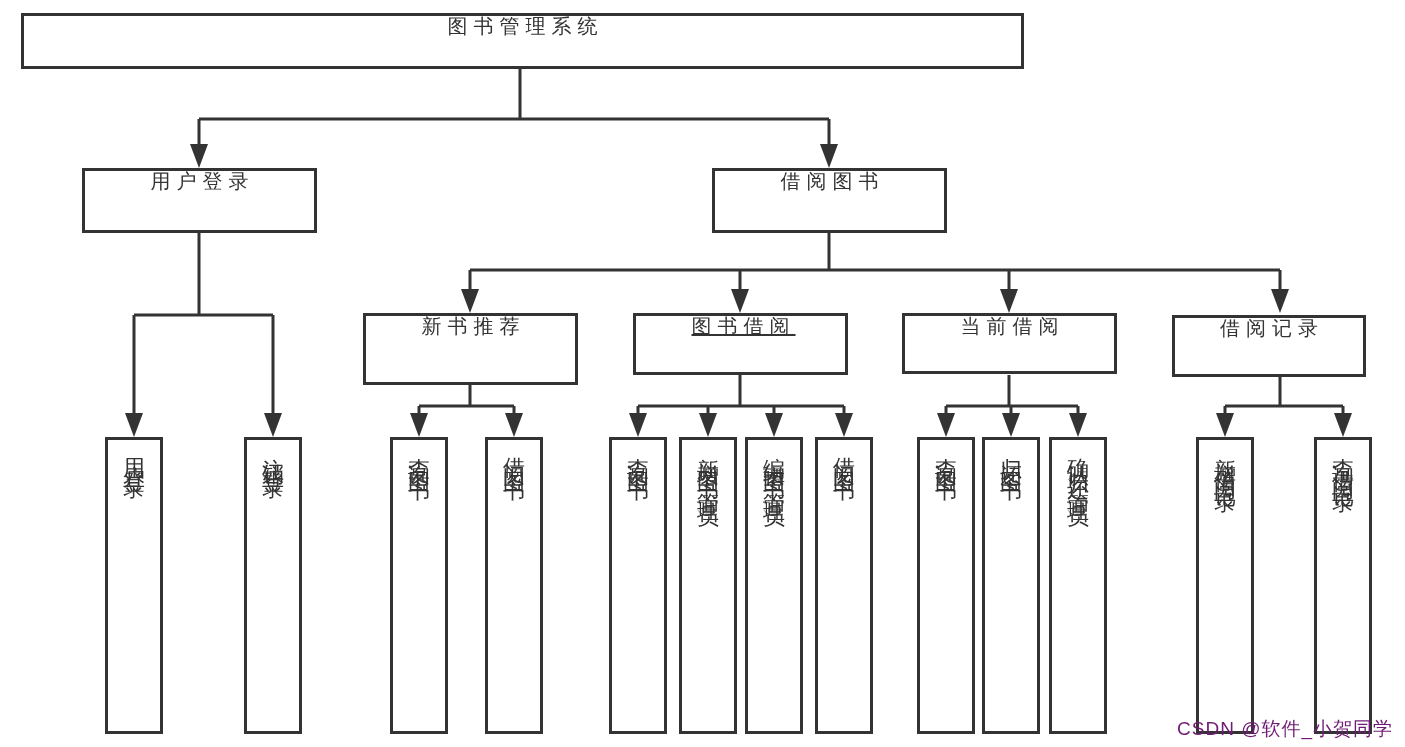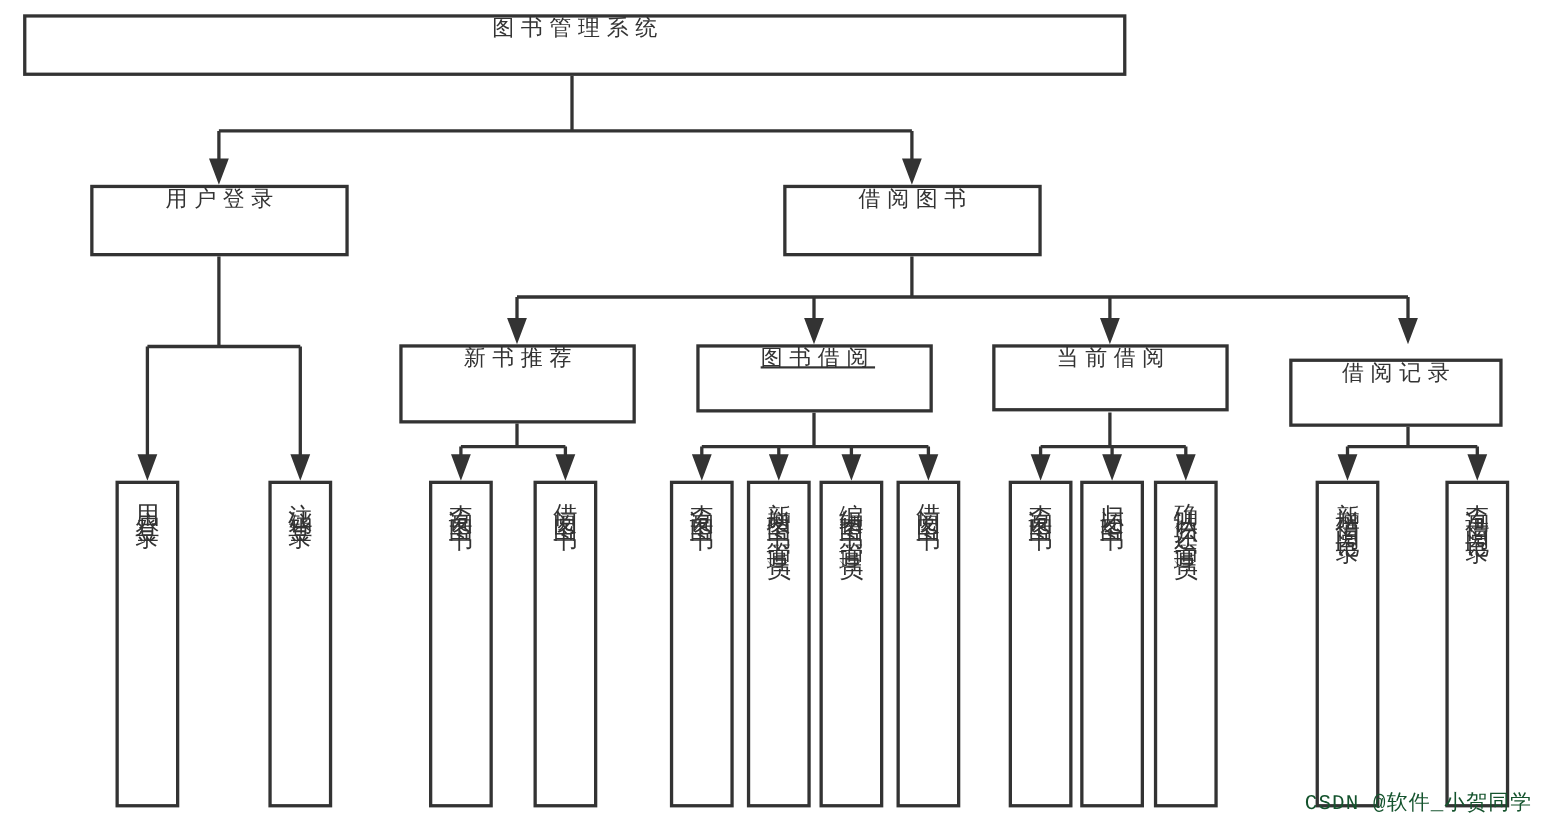--- a/index.html
+++ b/index.html
@@ -48,44 +48,43 @@
     line-height: 1;
     white-space: nowrap;
   }
   
   #n-root            { left: 21px;   top: 13px;  width: 1003px; height: 56px; }
   #n-user-login      { left: 82px;   top: 168px; width: 235px;  height: 65px; }
   #n-book-mgmt       { left: 712px;  top: 168px; width: 235px;  height: 65px; }
   #n-new-book-rec    { left: 363px;  top: 313px; width: 215px;  height: 72px; }
   #n-book-borrow     { left: 633px;  top: 313px; width: 215px;  height: 62px; text-decoration: underline; }
   #n-current-borrow  { left: 902px;  top: 313px; width: 215px;  height: 61px; }
-  #n-borrow-record   { left: 1172px; top: 326px; width: 194px;  height: 62px; }
+  #n-borrow-record   { left: 1172px; top: 315px; width: 194px;  height: 62px; }
   .leaf { top: 437px; width: 58px; height: 297px; }
   #l-user-login   { left: 105px; }
   #l-logout       { left: 244px; }
   #l-nbr-query    { left: 390px; }
   #l-nbr-borrow   { left: 485px; }
   #l-bb-query     { left: 609px; }
   #l-bb-add       { left: 679px; }
   #l-bb-edit      { left: 745px; }
   #l-bb-borrow    { left: 815px; }
   #l-cb-query     { left: 917px; }
   #l-cb-return    { left: 982px; }
   #l-cb-confirm   { left: 1049px; }
   #l-br-add       { left: 1196px; }
   #l-br-query     { left: 1314px; }
   .watermark {
     position: absolute;
     right: 12px;
     bottom: 5px;
     font-size: 19px;
     letter-spacing: 1px;
-    color: #14532d;
+    color: #701a75;
     white-space: nowrap;
-    font-family: Liberation Mono, monospace;
   }
 </style>
 </head>
 <body>
 
 <div class="stage">
 
   <svg class="wires" viewBox="0 0 1405 747">
     <g stroke="#333333" stroke-width="3" fill="none">
       <path d="M520 68 V119 M199 119 H829 M199 119 V146 M829 119 V146"></path>

